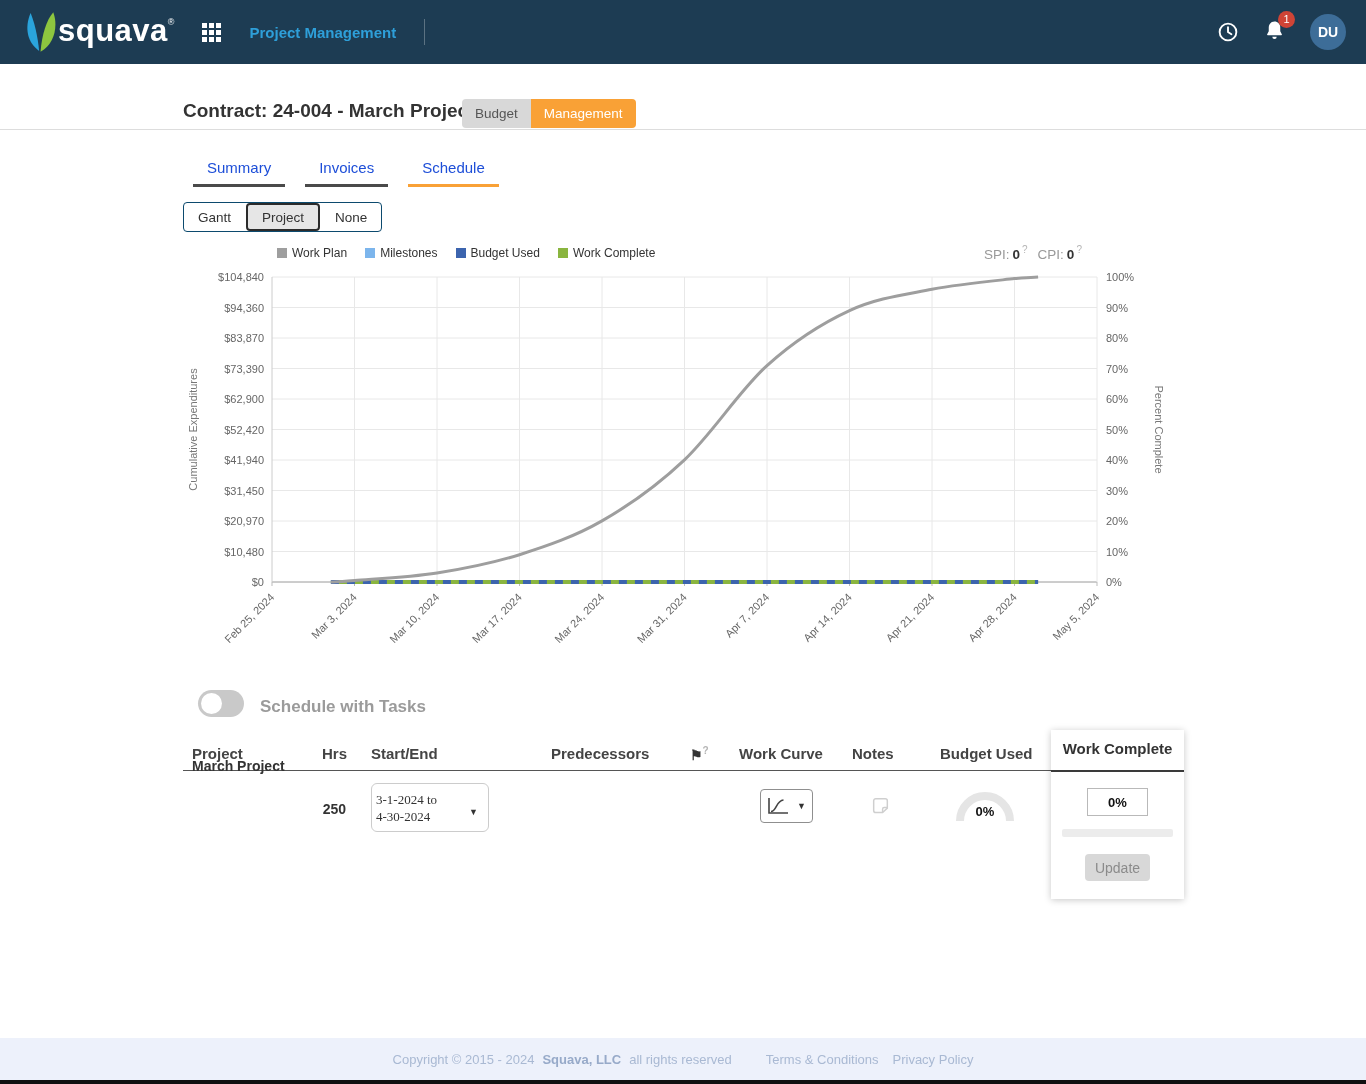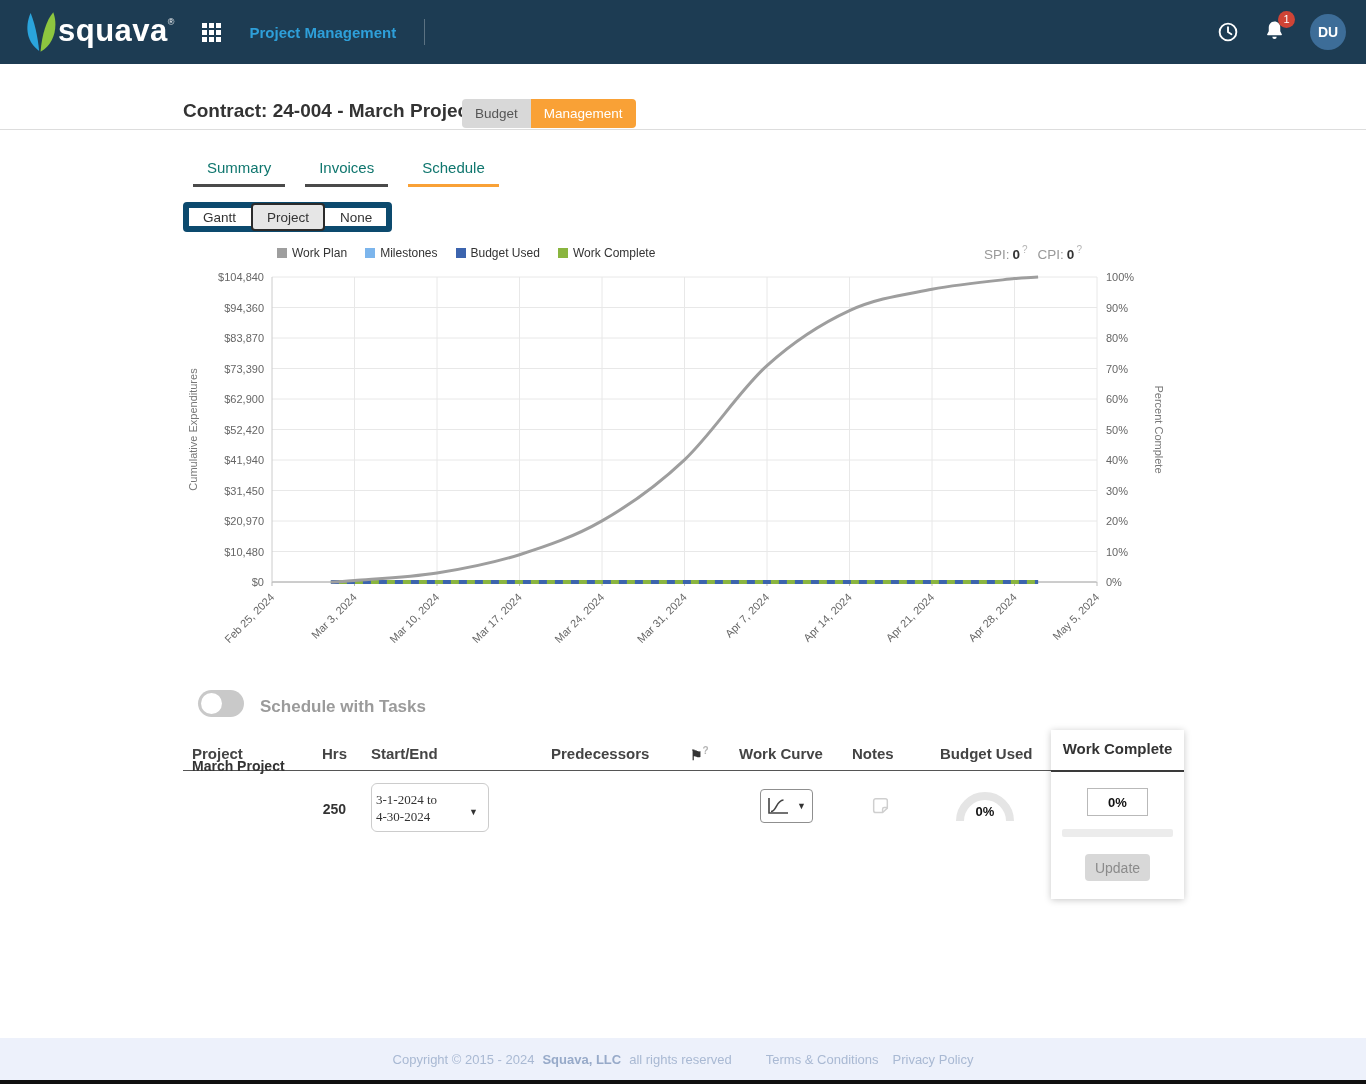--- a/index.html
+++ b/index.html
@@ -25,25 +25,25 @@
   .seg { position:absolute; left:462px; top:99px; display:flex; height:29px; border-radius:4px; overflow:hidden; }
   .seg button { border:none; font-size:13.5px; padding:0 13px; cursor:pointer; font-family:inherit; }
   .seg .seg-off { background:#d8d8d8; color:#555; }
   .seg .seg-on  { background:#f9a136; color:#fff; }
   .header-actions { position:absolute; left:901px; top:99px; display:flex; gap:9px; }
   .header-actions button { height:29px; padding:0 13px; background:#efefef; border:1px solid #c8c8c8; border-radius:4px; color:#444; font-size:13.5px; cursor:pointer; font-family:inherit; }
   .header-rule { position:absolute; left:0; top:129px; width:100%; border-top:1px solid #ddd; }
 
   
   .tabs { position:absolute; left:193px; top:154px; display:flex; gap:20px; }
-  .tab { padding:5px 14px 8px; font-size:15px; color:#0f766e; border-bottom:3px solid #4a4a4a; cursor:pointer; }
+  .tab { padding:5px 14px 8px; font-size:15px; color:#1d4ed8; border-bottom:3px solid #4a4a4a; cursor:pointer; }
   .tab.active { border-bottom-color:#f9a136; }
 
   
-  .view-group { position:absolute; left:183px; top:202px; display:flex; align-items:center; height:30px; border:6px solid #0c4a6e; border-radius:4px; background:#fff; }
+  .view-group { position:absolute; left:183px; top:202px; display:flex; align-items:center; height:30px; border:1px solid #0c4a6e; border-radius:4px; background:#fff; }
   .view-group button { border:none; background:transparent; height:28px; padding:0 14px; font-size:13.5px; color:#333; cursor:pointer; font-family:inherit; }
   .view-group button.selected { border:2px solid #2b2b2b; border-radius:4px; background:#e6e6e6; margin:0 1px; }
 
   
   .chart-legend { position:absolute; left:277px; top:246px; display:flex; gap:18px; align-items:center; }
   .legend-item { display:flex; align-items:center; font-size:12px; color:#333; cursor:pointer; }
   .legend-item .sw { width:10px; height:10px; margin-right:5px; display:inline-block; }
   .metrics { position:absolute; left:984px; top:244px; font-size:13.5px; color:#999; }
   .metrics b { color:#333; margin-left:3px; }
   .metrics sup { color:#b5b5b5; font-size:10px; margin:0 10px 0 2px; cursor:pointer; }

